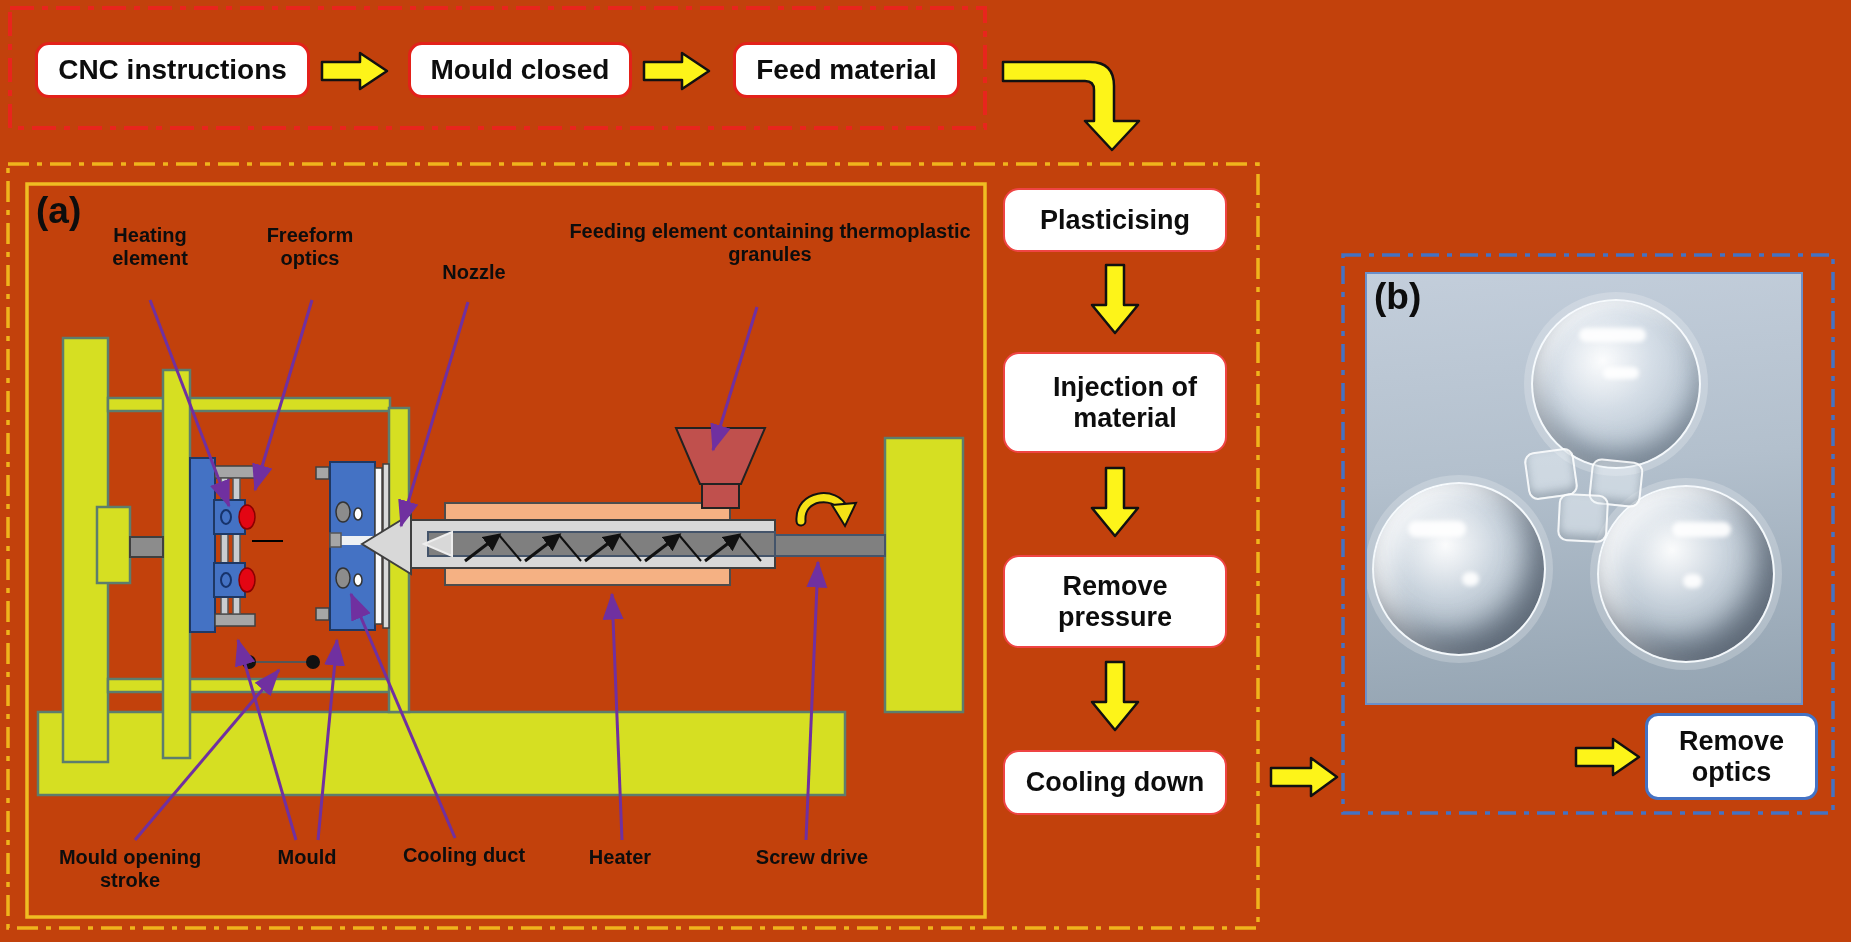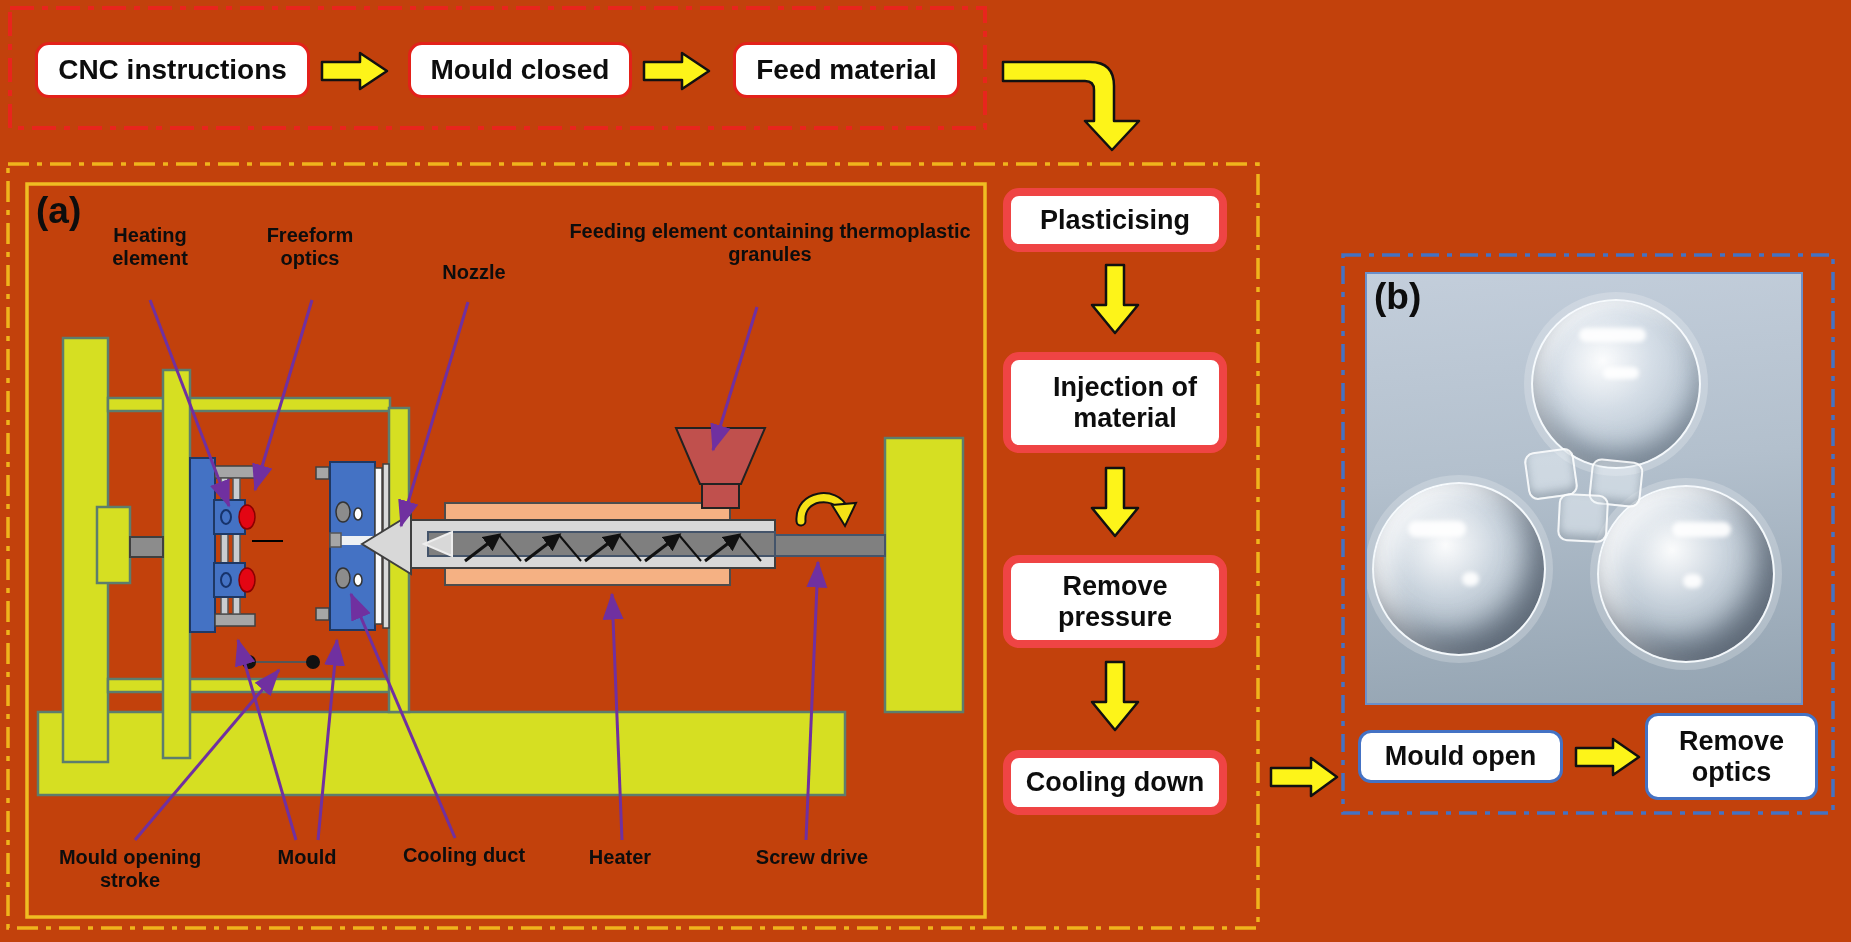--- a/index.html
+++ b/index.html
@@ -6,21 +6,21 @@
   #stage{position:relative;width:1851px;height:942px;background:#c2410c;overflow:hidden;
          font-family:"Liberation Sans",sans-serif;}
   svg{position:absolute;left:0;top:0;}
   .lbl{position:absolute;font-weight:bold;font-size:20px;line-height:1.13;color:#0d0d0d;
        text-align:center;transform:translateX(-50%);}
   .nowrap{white-space:nowrap;}
   .tag{position:absolute;font-weight:bold;font-size:37px;color:#0d0d0d;z-index:6;}
   .fbox{position:absolute;background:#fff;display:flex;align-items:center;justify-content:center;
         text-align:center;font-weight:bold;color:#0d0d0d;box-sizing:border-box;line-height:1.12;z-index:5;}
   .red{border:3px solid #e32119;border-radius:14px;font-size:28px;}
-  .gold{border:8px solid #ef4444;border-radius:16px;font-size:27px;padding:0 8px;}
+  .gold{border:2px solid #ef4444;border-radius:16px;font-size:27px;padding:0 8px;}
   .blue{border:3px solid #4472c4;border-radius:13px;font-size:27px;padding:0 6px;}
   #photo{position:absolute;left:1365px;top:272px;width:438px;height:433px;z-index:2;
          background:linear-gradient(175deg,#c3cedb 0%,#b3c0cd 45%,#93a3b1 100%);
          border:2px solid #6b8fc9;box-sizing:border-box;overflow:hidden;}
   .lens{position:absolute;border-radius:50%;
         background:radial-gradient(circle at 42% 36%,rgba(255,255,255,0.95) 0%,rgba(235,241,247,0.55) 34%,
                    rgba(198,210,220,0.35) 62%,rgba(148,161,173,0.6) 100%);
         border:2px solid rgba(250,253,255,0.92);
         box-shadow:0 0 0 7px rgba(255,255,255,0.22), inset 0 -16px 24px rgba(62,76,92,0.5),
                    inset 9px 7px 16px rgba(255,255,255,0.75);}
@@ -174,21 +174,20 @@
 
   <div class="fbox red" style="left:35px;top:42px;width:275px;height:56px;">CNC instructions</div>
   <div class="fbox red" style="left:408px;top:42px;width:224px;height:56px;">Mould closed</div>
   <div class="fbox red" style="left:733px;top:42px;width:227px;height:56px;">Feed material</div>
 
   <div class="fbox gold" style="left:1003px;top:188px;width:224px;height:64px;">Plasticising</div>
   <div class="fbox gold" style="left:1003px;top:352px;width:224px;height:101px;padding-left:28px;">Injection of material</div>
   <div class="fbox gold" style="left:1003px;top:555px;width:224px;height:93px;">Remove pressure</div>
   <div class="fbox gold" style="left:1003px;top:750px;width:224px;height:65px;">Cooling down</div>
 
-  <div class="fbox blue" style="left:1358px;top:730px;width:205px;height:53px;">Mould open</div>
   <div class="fbox blue" style="left:1645px;top:713px;width:173px;height:87px;">Remove optics</div>
 
   <div class="tag" style="left:36px;top:190px;">(a)</div>
   <div class="tag" style="left:1374px;top:276px;">(b)</div>
 
   <div class="lbl" style="left:150px;top:224px;width:135px;z-index:4;">Heating element</div>
   <div class="lbl" style="left:310px;top:224px;width:145px;z-index:4;">Freeform optics</div>
   <div class="lbl nowrap" style="left:474px;top:261px;z-index:4;">Nozzle</div>
   <div class="lbl" style="left:130px;top:846px;width:200px;z-index:4;">Mould opening stroke</div>
   <div class="lbl" style="left:770px;top:220px;width:460px;z-index:4;">Feeding element containing thermoplastic granules</div>

